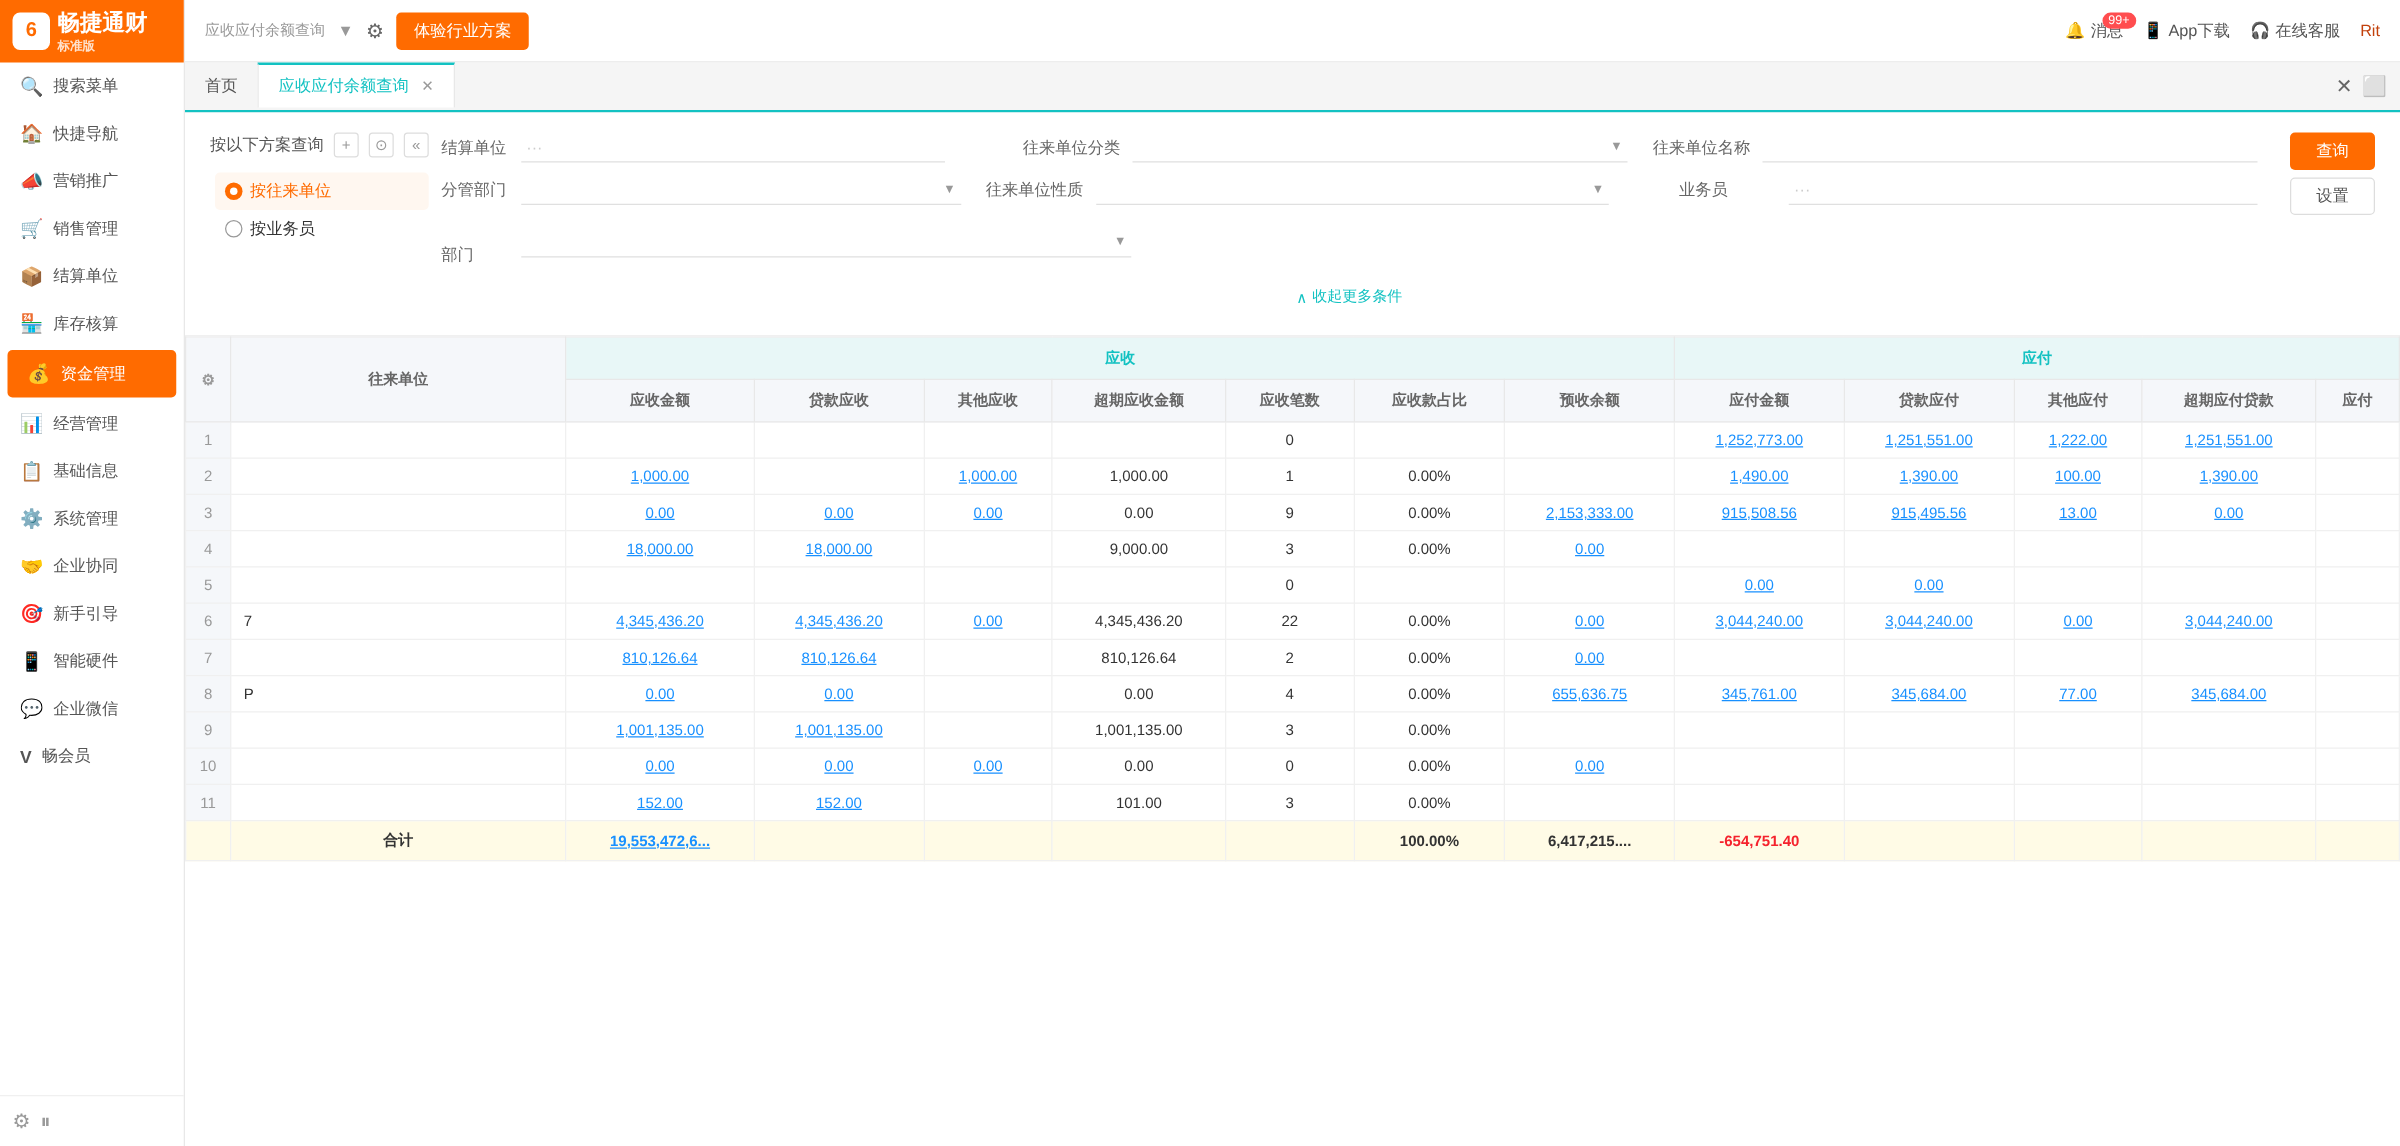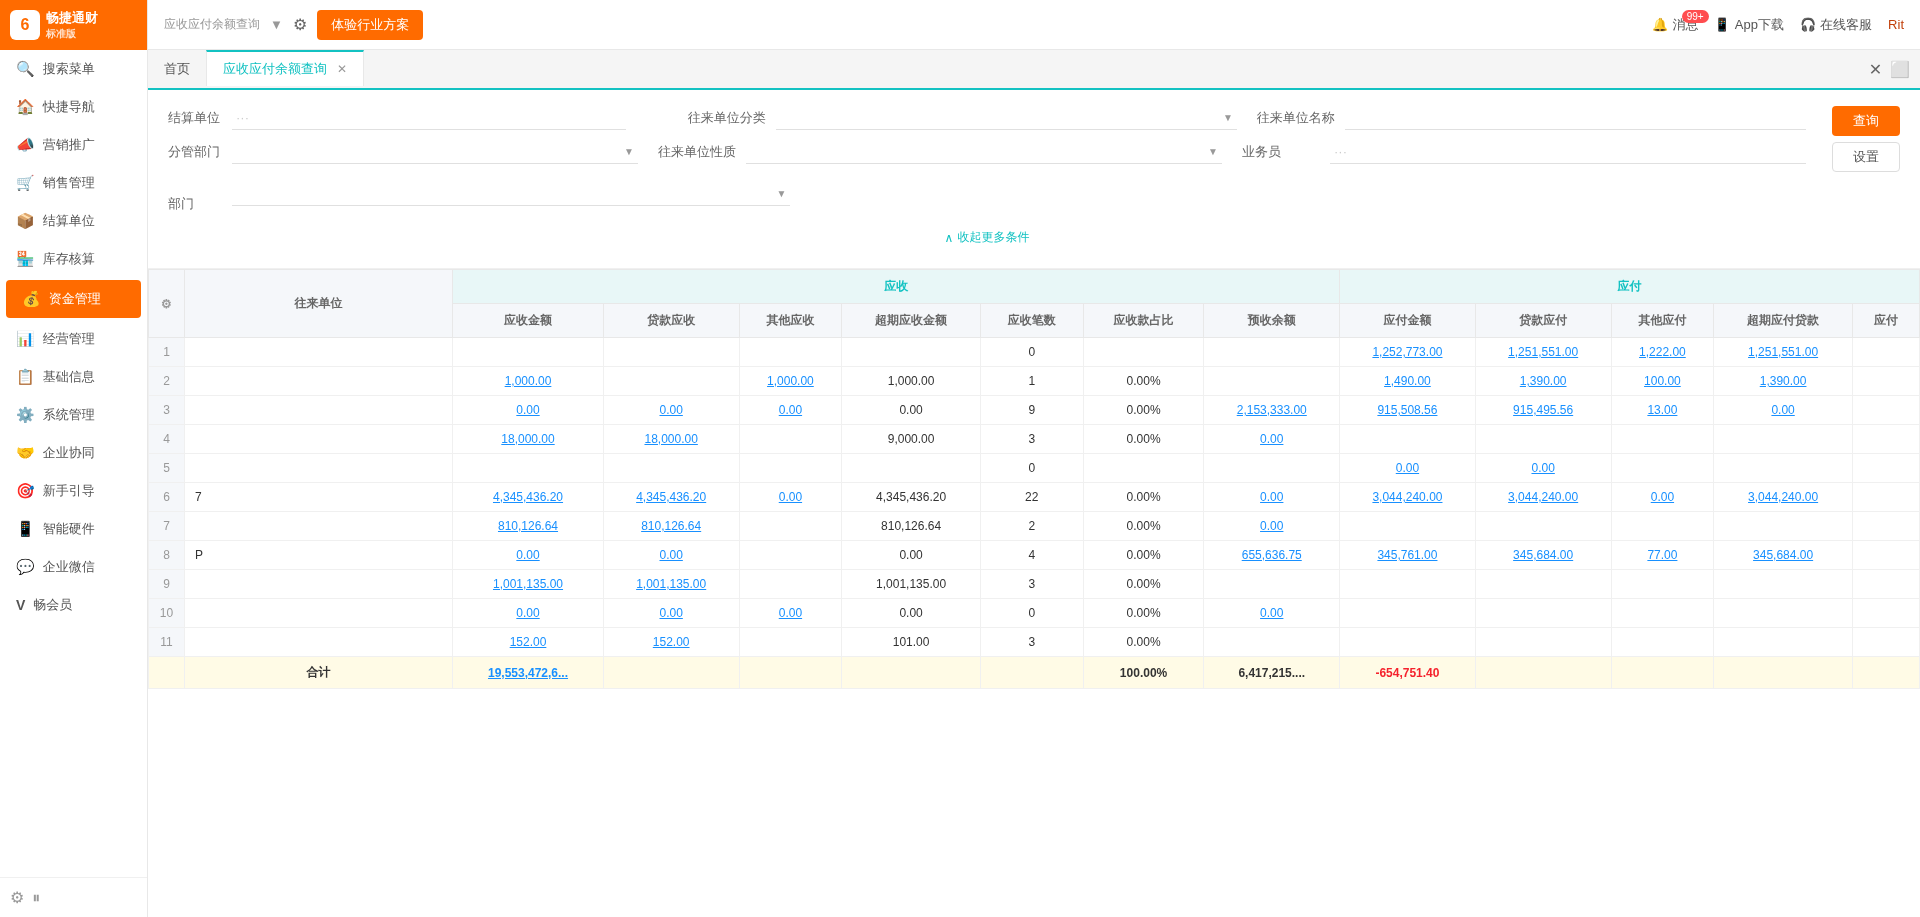--- a/index.html
+++ b/index.html
@@ -78,21 +78,21 @@
   </style>
 </head>
 <body>
 
 <div class="sidebar">
   <div class="sidebar-logo">
     <div class="sidebar-logo-icon">
       <span>6</span>
     </div>
     <div>
-      <div style="font-size:13px;font-weight:bold;">畅捷通财</div>
+      <div style="font-size:18px;font-weight:bold;">畅捷通财</div>
       <div style="font-size:10px;opacity:0.8;">标准版</div>
     </div>
   </div>
   <div class="sidebar-menu">
     <div class="sidebar-item">
       <span class="sidebar-item-icon">🔍</span>
       <span>搜索菜单</span>
     </div>
     <div class="sidebar-item">
       <span class="sidebar-item-icon">🏠</span>
@@ -199,20 +199,40 @@
       <span class="tab-bar-btn">⬜</span>
     </div>
   </div>
 
   <div class="page-content">
 
 
     <div class="filter-area">
       <div style="display:flex;align-items:flex-start;gap:10px;">
 
+        <div style="display:flex;flex-direction:column;min-width:140px;">
+          <div class="filter-header">
+            <span class="filter-label">按以下方案查询</span>
+            <span class="filter-add-btn">+</span>
+            <span class="filter-add-btn">⊙</span>
+            <span class="filter-add-btn">«</span>
+          </div>
+          <div style="padding-left:4px;">
+            <div class="filter-scheme-item active">
+              <span style="width:14px;height:14px;background:#ff6b00;border-radius:50%;display:inline-flex;align-items:center;justify-content:center;">
+                <span style="width:6px;height:6px;background:#fff;border-radius:50%;display:block;"></span>
+              </span>
+              <span style="color:#ff6b00;">按往来单位</span>
+            </div>
+            <div class="filter-scheme-item">
+              <span style="width:14px;height:14px;border:1px solid #999;border-radius:50%;display:inline-block;"></span>
+              <span>按业务员</span>
+            </div>
+          </div>
+        </div>
 
         <div style="flex:1;display:flex;flex-direction:column;gap:10px;">
 
           <div style="display:flex;align-items:center;gap:20px;">
             <div style="display:flex;align-items:center;flex:1;gap:8px;">
               <span style="color:#666;white-space:nowrap;min-width:56px;">结算单位</span>
               <div style="flex:1;border-bottom:1px solid #e0e0e0;padding:4px 4px;display:flex;align-items:center;gap:4px;">
                 <span style="color:#ccc;">···</span>
               </div>
             </div>
@@ -240,21 +260,21 @@
               </div>
             </div>
             <div style="display:flex;align-items:center;flex:1.2;gap:8px;">
               <span style="color:#666;white-space:nowrap;min-width:80px;">往来单位性质</span>
               <div style="flex:1;border-bottom:1px solid #e0e0e0;padding:4px 4px;display:flex;align-items:center;">
                 <input type="text" style="border: none; outline: none; flex: 1 1 0%; font-size: 13px;">
                 <span style="color:#999;font-size:10px;">▼</span>
               </div>
             </div>
             <div style="display:flex;align-items:center;flex:1.2;gap:8px;">
-              <span style="color:#666;white-space:nowrap;min-width:80px;">业务员</span>
+              <span style="color:#666;white-space:nowrap;min-width:80px;margin-left:36px;">业务员</span>
               <div style="flex:1;border-bottom:1px solid #e0e0e0;padding:4px 4px;display:flex;align-items:center;gap:4px;">
                 <span style="color:#ccc;">···</span>
               </div>
             </div>
           </div>
 
           <div style="display:flex;align-items:center;gap:20px;">
             <div style="display:flex;align-items:center;flex:0.38;gap:8px;">
               <span style="color:#666;white-space:nowrap;min-width:56px;margin-top:21px;">部门</span>
               <div style="flex:1;border-bottom:1px solid #e0e0e0;padding:4px 4px;display:flex;align-items:center;">

